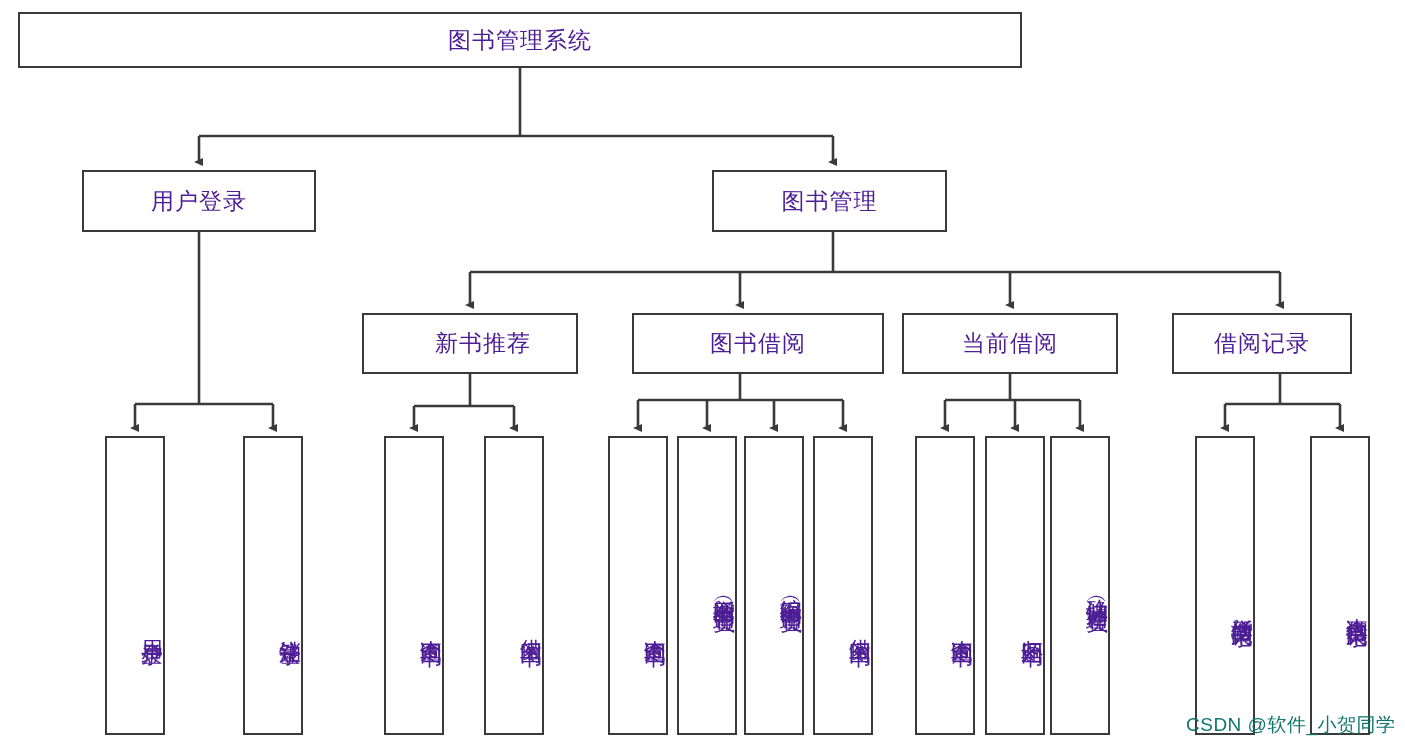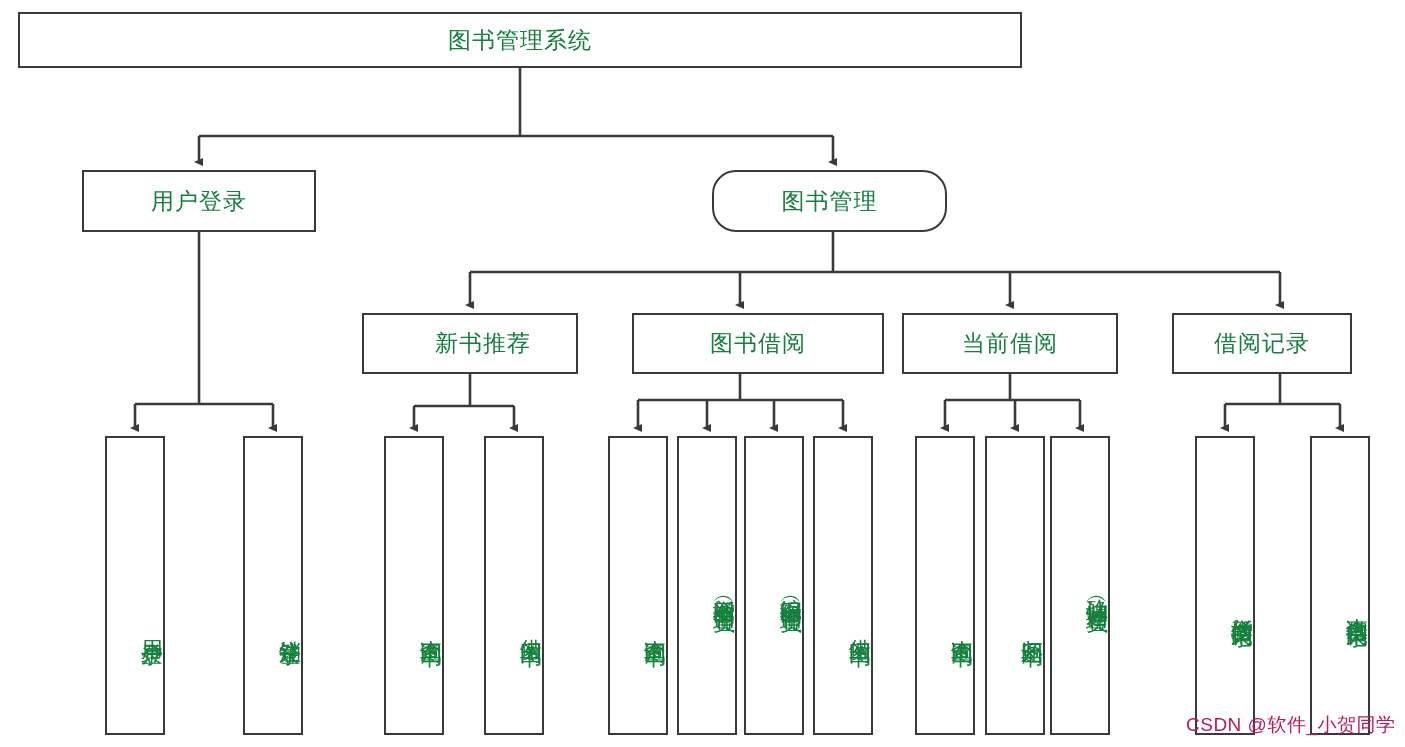--- a/index.html
+++ b/index.html
@@ -26,21 +26,21 @@
     pointer-events: none;
   }
   .node {
     position: absolute;
     box-sizing: border-box;
     border: 2px solid #3a3a3a;
     background: #ffffff;
     display: flex;
     align-items: center;
     justify-content: center;
-    color: #15803d;
+    color: #4c1d95;
   }
   .node.horiz {
     font-size: 23px;
     letter-spacing: 1px;
   }
   .node.vert {
     writing-mode: vertical-rl;
     text-orientation: upright;
     font-size: 22px;
     letter-spacing: 2px;
@@ -52,21 +52,21 @@
   .node.vert .vlabel {
     writing-mode: vertical-rl;
     text-orientation: upright;
     white-space: nowrap;
   }
   .watermark {
     position: absolute;
     left: 1186px;
     top: 712px;
     font-size: 19px;
-    color: #be185d;
+    color: #0f766e;
     white-space: nowrap;
     letter-spacing: 0.5px;
   }
 </style>
 </head>
 <body>
 
 <div id="canvas">
 
   <svg class="edges" viewBox="0 0 1405 747">
@@ -119,21 +119,21 @@
     </g>
   </svg>
 
   <div class="node horiz" style="left:18px; top:12px; width:1004px; height:56px;">
     <span>图书管理系统</span>
   </div>
 
   <div class="node horiz" style="left:82px; top:170px; width:234px; height:62px;">
     <span>用户登录</span>
   </div>
-  <div class="node horiz" style="left:712px; top:170px; width:235px; height:62px;border-radius:24px;">
+  <div class="node horiz" style="left:712px; top:170px; width:235px; height:62px;">
     <span>图书管理</span>
   </div>
 
   <div class="node horiz" style="left:362px; top:313px; width:216px; height:61px;padding-left:26px;">
     <span>新书推荐</span>
   </div>
   <div class="node horiz" style="left:632px; top:313px; width:252px; height:61px;">
     <span>图书借阅</span>
   </div>
   <div class="node horiz" style="left:902px; top:313px; width:216px; height:61px;">

